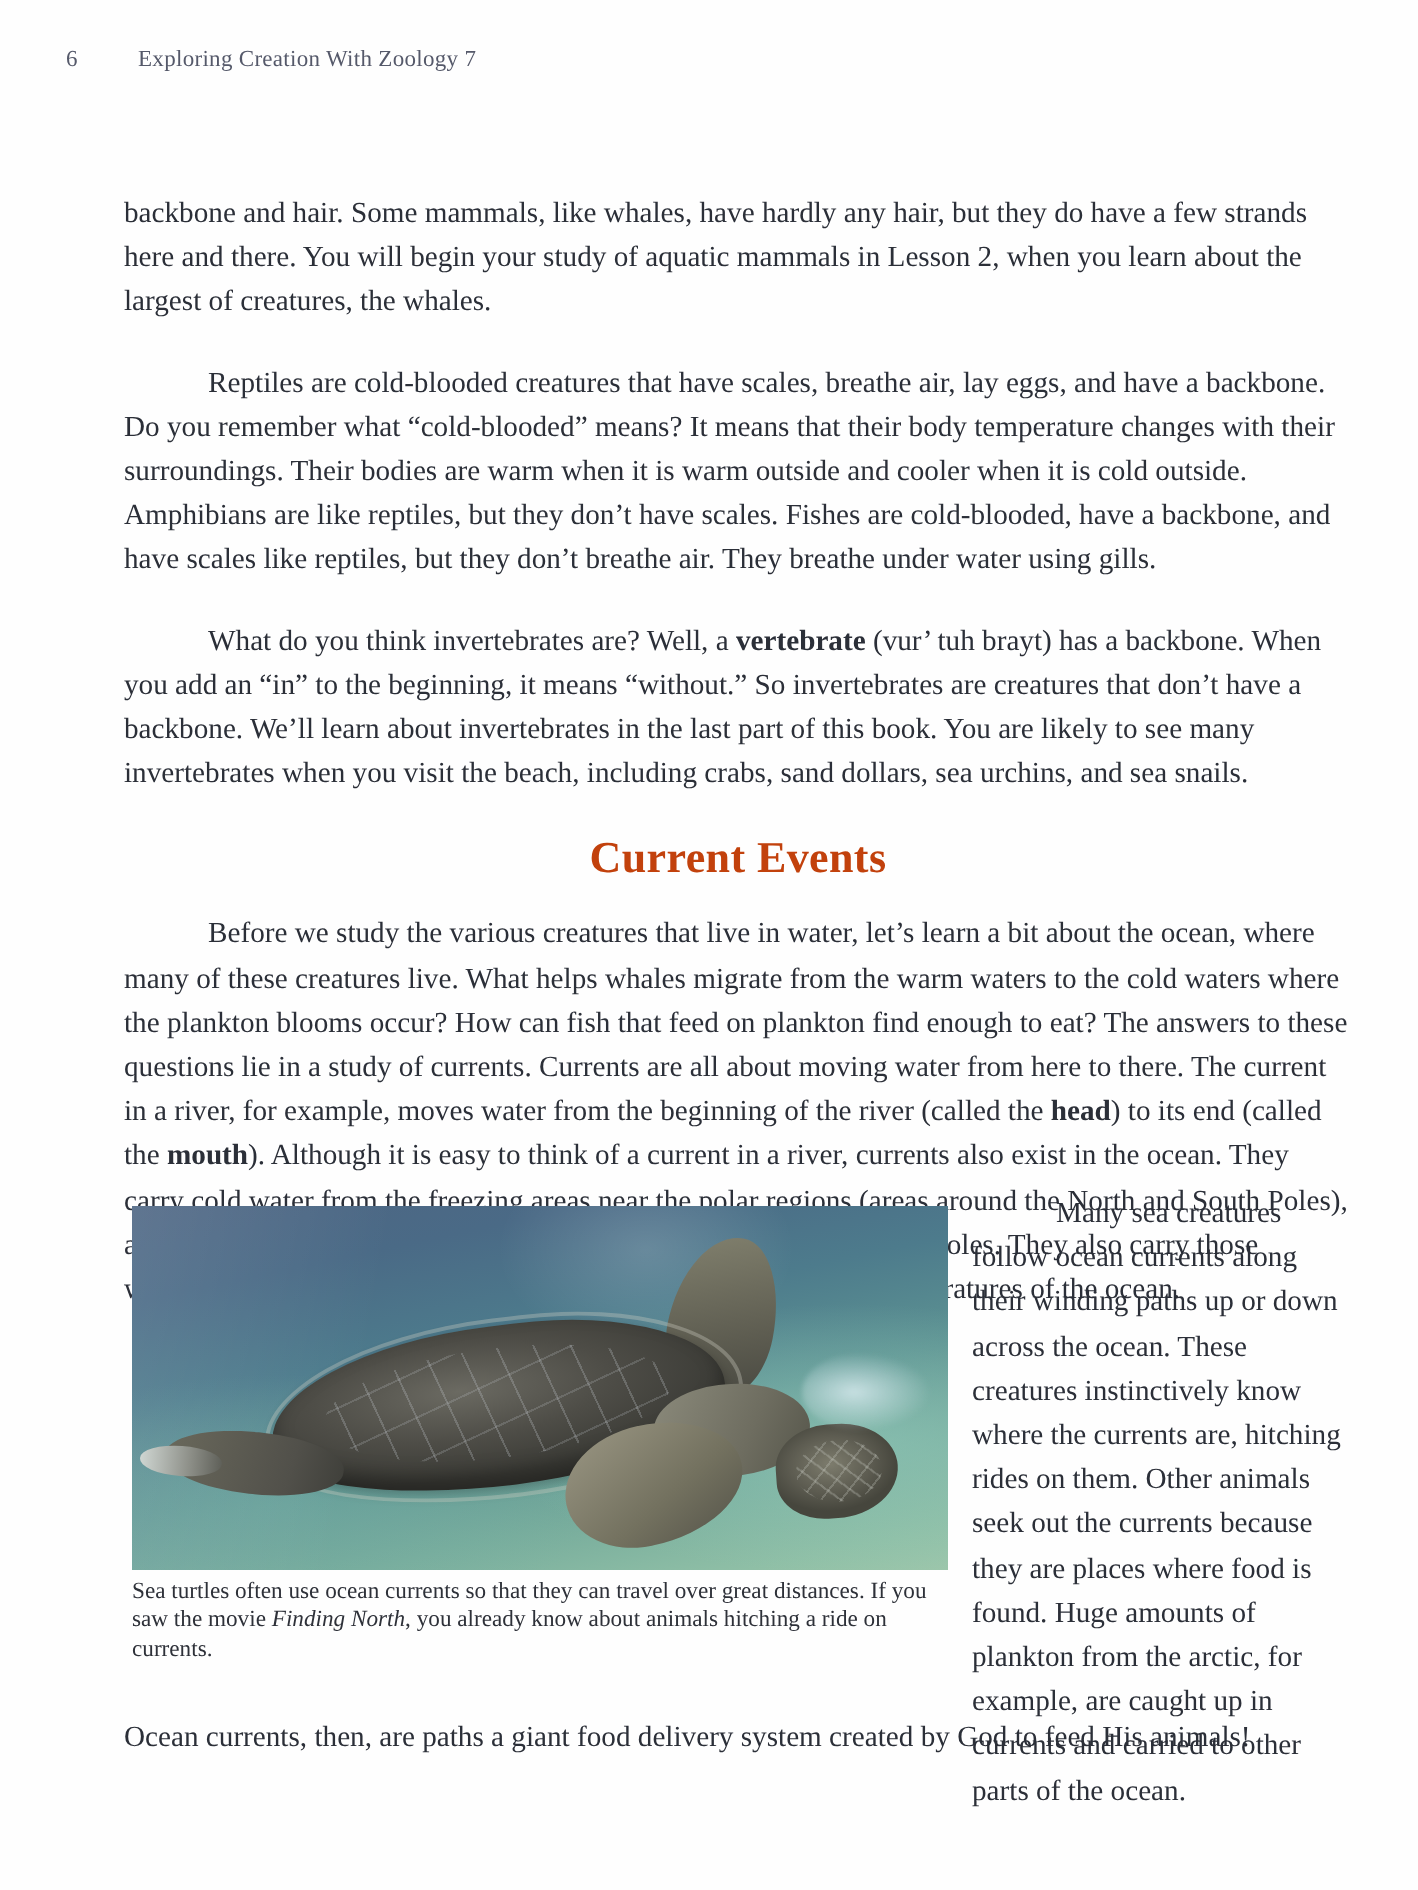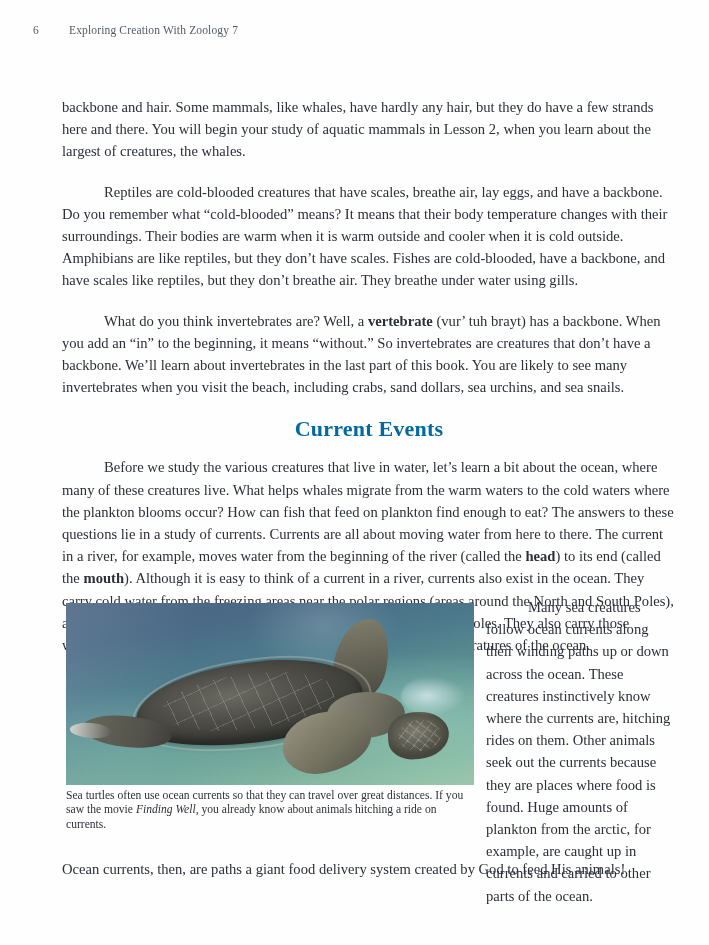--- a/index.html
+++ b/index.html
@@ -63,21 +63,21 @@
 
   b, strong { font-weight: bold; text-align: center; }
   i, em { font-style: italic; }
 
   
   h2.section-heading {
     margin: 2px 0 14px 0;
     font-size: 22px;
     font-weight: bold;
     text-align: center;
-    color: #0369a1;
+    color: #c2410c;
     letter-spacing: .2px;
   }
 
   
   .figure-zone {
     position: absolute;
     left: 62px;
     top: 596px;
     width: 614px;
     height: 260px;
@@ -296,21 +296,21 @@
           <div class="shell-rim"></div>
           <div class="flipper-rear"></div>
           <div class="tail"></div>
           <div class="neck"></div>
           <div class="flipper-front"></div>
           <div class="head"></div>
         </div>
         <div class="bubble-plume"></div>
       </div>
 
-      <div class="caption"><span>Sea turtles often use ocean currents so that they can travel over great distances.  If you saw the movie </span><i>Finding Well</i><span>, you already know about animals hitching a ride on currents.</span></div>
+      <div class="caption"><span>Sea turtles often use ocean currents so that they can travel over great distances.  If you saw the movie </span><i>Finding North</i><span>, you already know about animals hitching a ride on currents.</span></div>
     </div>
 
     <div class="side-col">Many sea creatures follow ocean currents along their winding paths up or down across the ocean.  These creatures instinctively know where the currents are, hitching rides on them.  Other animals seek out the currents because they are places where food is found.  Huge amounts of plankton from the arctic, for example, are caught up in currents and carried to other parts of the ocean.</div>
 
   </div>
 
   <div class="closing-line">Ocean currents, then, are paths a giant food delivery system created by God to feed His animals!</div>
 
 </div>
 

